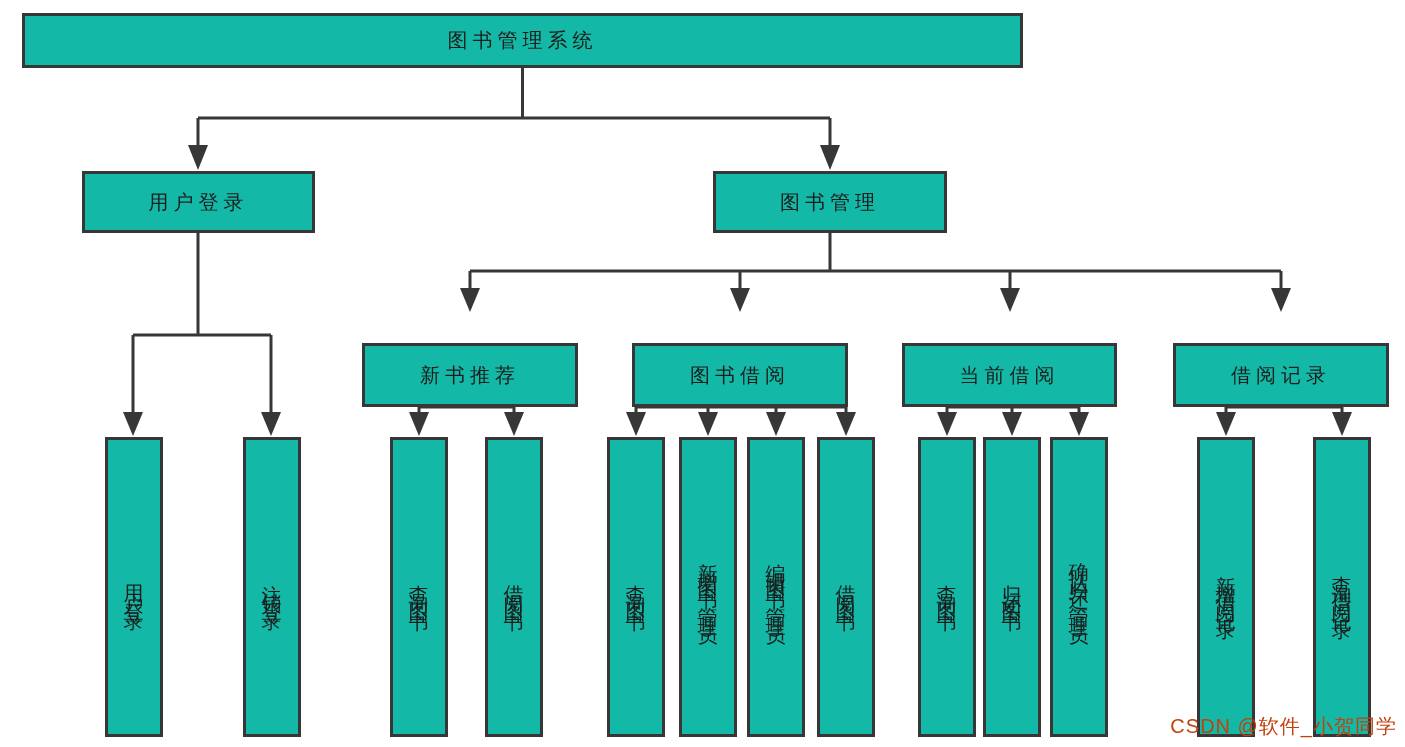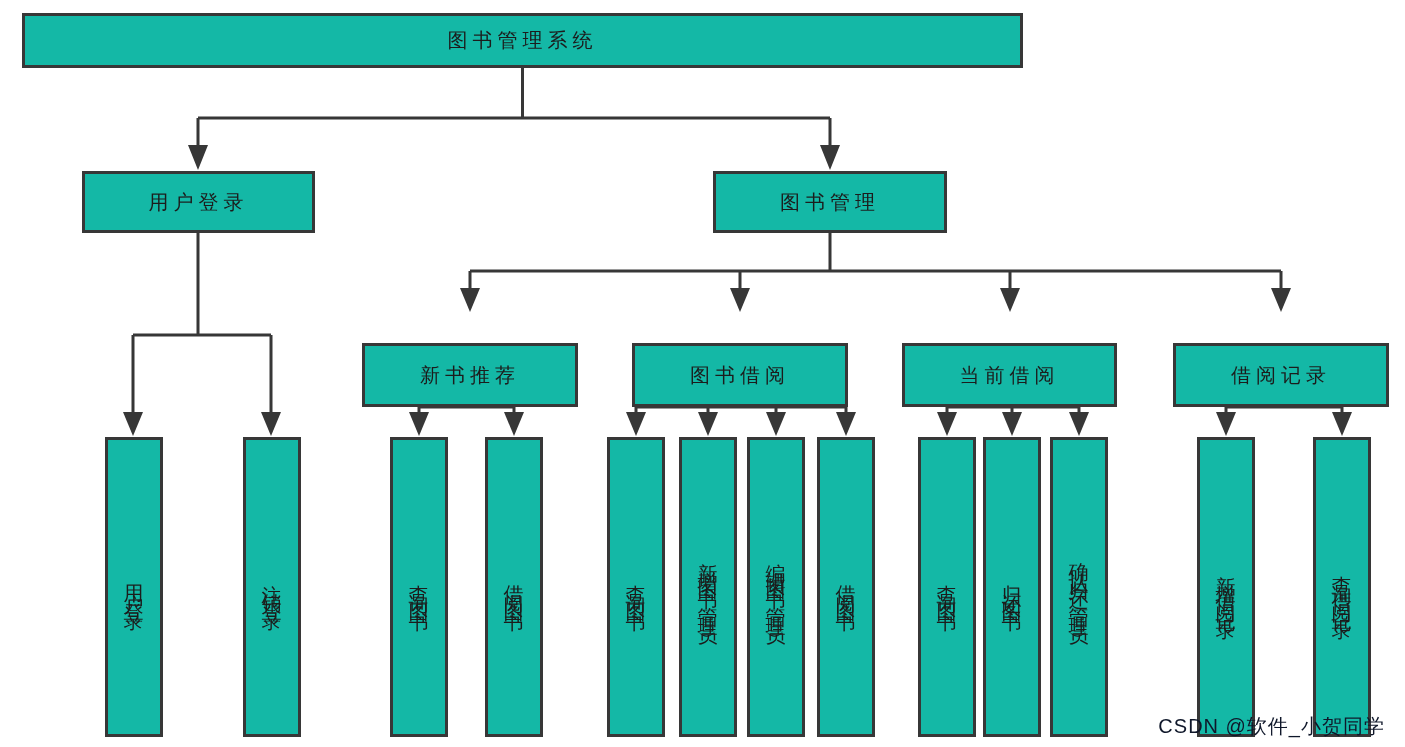--- a/index.html
+++ b/index.html
@@ -63,25 +63,25 @@
   .lf-8  { left: 817px; }
   .lf-9  { left: 918px; }
   .lf-10 { left: 983px; }
   .lf-11 { left: 1050px; }
   .lf-12 { left: 1197px; }
   .lf-13 { left: 1313px; }
 
   .watermark {
     position: absolute;
     top: 713px;
-    right: 20px;
+    right: 8px;
     z-index: 2;
     font-size: 20px;
     letter-spacing: 1px;
-    color: #0f172a;
+    color: #c2410c;
     white-space: nowrap;
   }
 </style>
 </head>
 <body>
 
 <div class="stage">
 
   <svg class="connectors" viewBox="0 0 1405 747" xmlns="http://www.w3.org/2000/svg">
 

